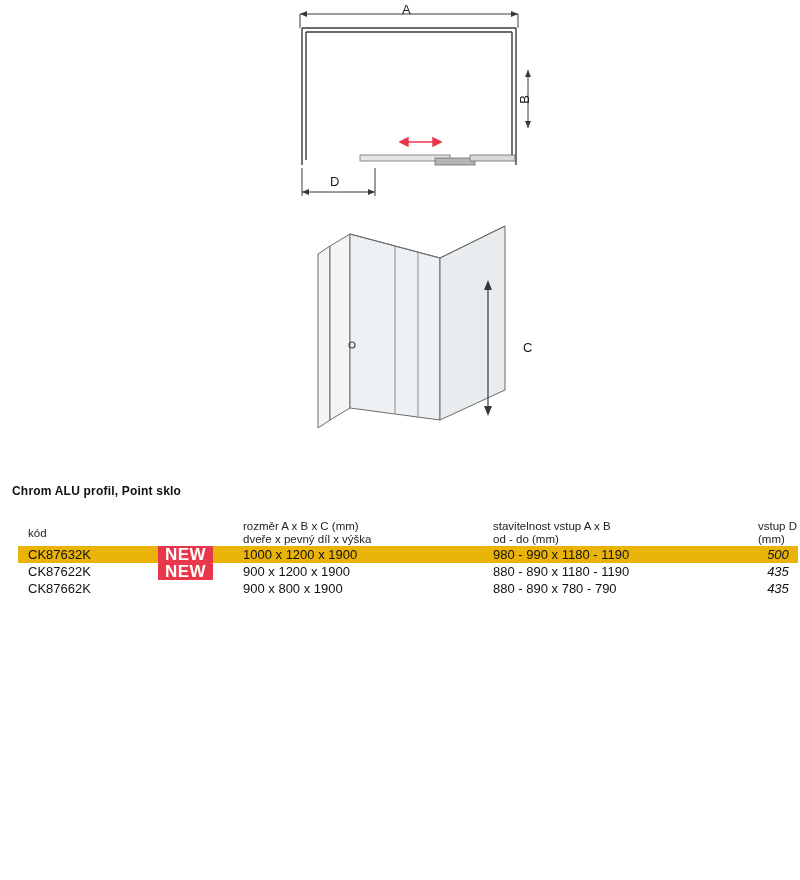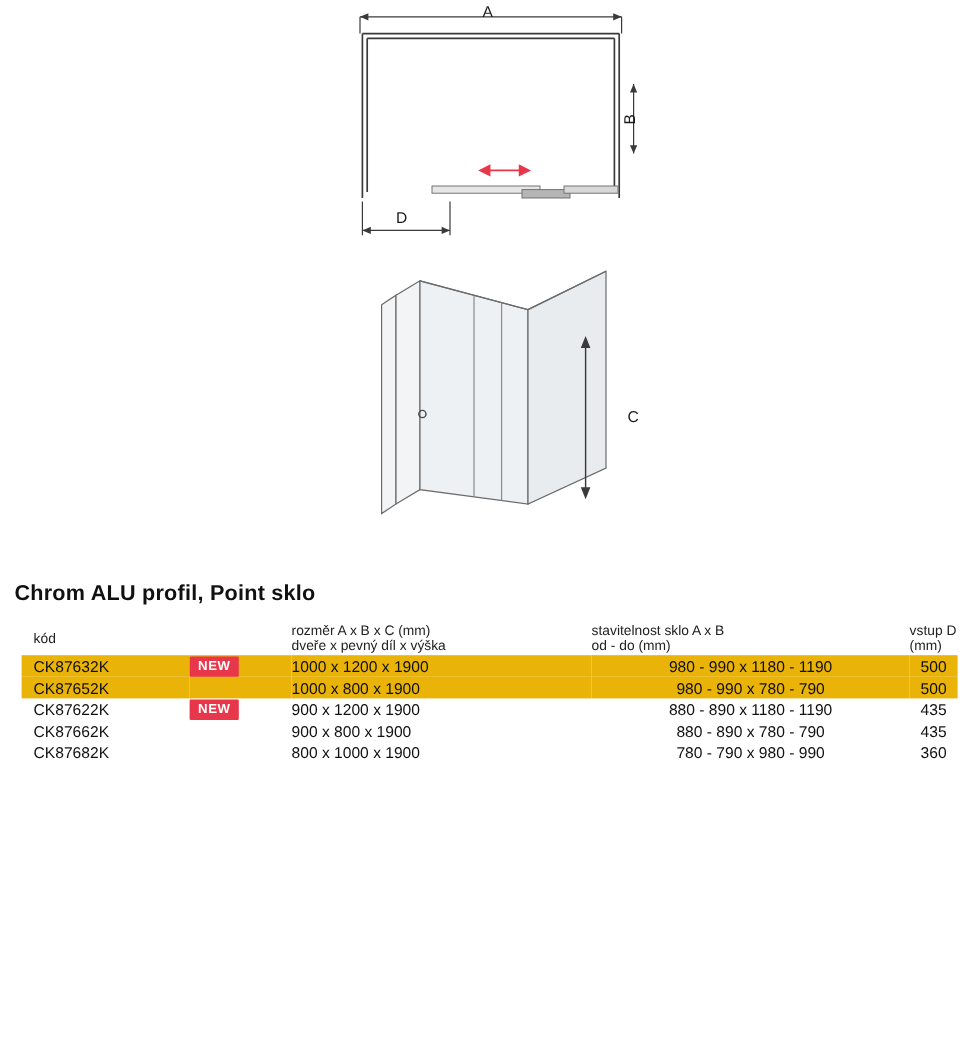--- a/index.html
+++ b/index.html
@@ -32,21 +32,21 @@
     font-size: 12px;
     font-family: "Liberation Sans", sans-serif;
     color: #1a1a1a;
   }
 
   
   .section-title {
     position: absolute;
     left: 12px;
     top: 484px;
-    font-size: 18px;
+    font-size: 12px;
     font-weight: bold;
     color: #111;
     letter-spacing: 0.2px;
   }
 
   
   .table-wrap {
     position: absolute;
     left: 18px;
     top: 520px;
@@ -92,31 +92,31 @@
   }
   .c-new {
     width: 85px;
     text-align: left;
   }
   .c-dim {
     width: 250px;
   }
   .c-adj {
     width: 265px;
-    text-align: center;
   }
   .c-entry {
     text-align: center;
+    font-style: italic;
   }
 
   .new-badge {
     display: inline-block;
     background: #e8374a;
     color: #ffffff;
-    font-size: 11px;
+    font-size: 17px;
     font-weight: bold;
     letter-spacing: 0.5px;
     padding: 2px 7px 2px 7px;
     line-height: 13px;
     border-radius: 1px;
     text-align: right;
   }
   .new-badge.hidden { visibility: hidden; }
 </style>
 </head>
@@ -219,57 +219,43 @@
 <div class="table-wrap">
   <table class="spec">
     <tbody>
       <tr class="hdr-row">
         <td class="hdr-code" colspan="2">kód</td>
         <td class="hdr-center">
           <div>rozměr A x B x C (mm)</div>
           <div>dveře x pevný díl x výška</div>
         </td>
         <td class="hdr-center">
-          <div>stavitelnost sklo A x B</div>
+          <div>stavitelnost vstup A x B</div>
           <div>od - do (mm)</div>
         </td>
         <td class="hdr-center">vstup D (mm)</td>
       </tr>
     </tbody>
     <tbody id="rows-body">
         <tr class="data-row alt">
           <td class="c-code">CK87632K</td>
           <td class="c-new"><span class="new-badge">NEW</span></td>
           <td class="c-dim">1000 x 1200 x 1900</td>
           <td class="c-adj">980 - 990 x 1180 - 1190</td>
-          <td class="c-entry">500</td>
-        </tr>
-        <tr class="data-row alt">
-          <td class="c-code">CK87652K</td>
-          <td class="c-new"><span class="new-badge hidden">NEW</span></td>
-          <td class="c-dim">1000 x 800 x 1900</td>
-          <td class="c-adj">980 - 990 x 780 - 790</td>
           <td class="c-entry">500</td>
         </tr>
         <tr class="data-row">
           <td class="c-code">CK87622K</td>
           <td class="c-new"><span class="new-badge">NEW</span></td>
           <td class="c-dim">900 x 1200 x 1900</td>
           <td class="c-adj">880 - 890 x 1180 - 1190</td>
           <td class="c-entry">435</td>
         </tr>
         <tr class="data-row">
           <td class="c-code">CK87662K</td>
           <td class="c-new"><span class="new-badge hidden">NEW</span></td>
           <td class="c-dim">900 x 800 x 1900</td>
           <td class="c-adj">880 - 890 x 780 - 790</td>
           <td class="c-entry">435</td>
         </tr>
-        <tr class="data-row">
-          <td class="c-code">CK87682K</td>
-          <td class="c-new"><span class="new-badge hidden">NEW</span></td>
-          <td class="c-dim">800 x 1000 x 1900</td>
-          <td class="c-adj">780 - 790 x 980 - 990</td>
-          <td class="c-entry">360</td>
-        </tr>
       </tbody>
   </table>
 </div>
 
 </body></html>

